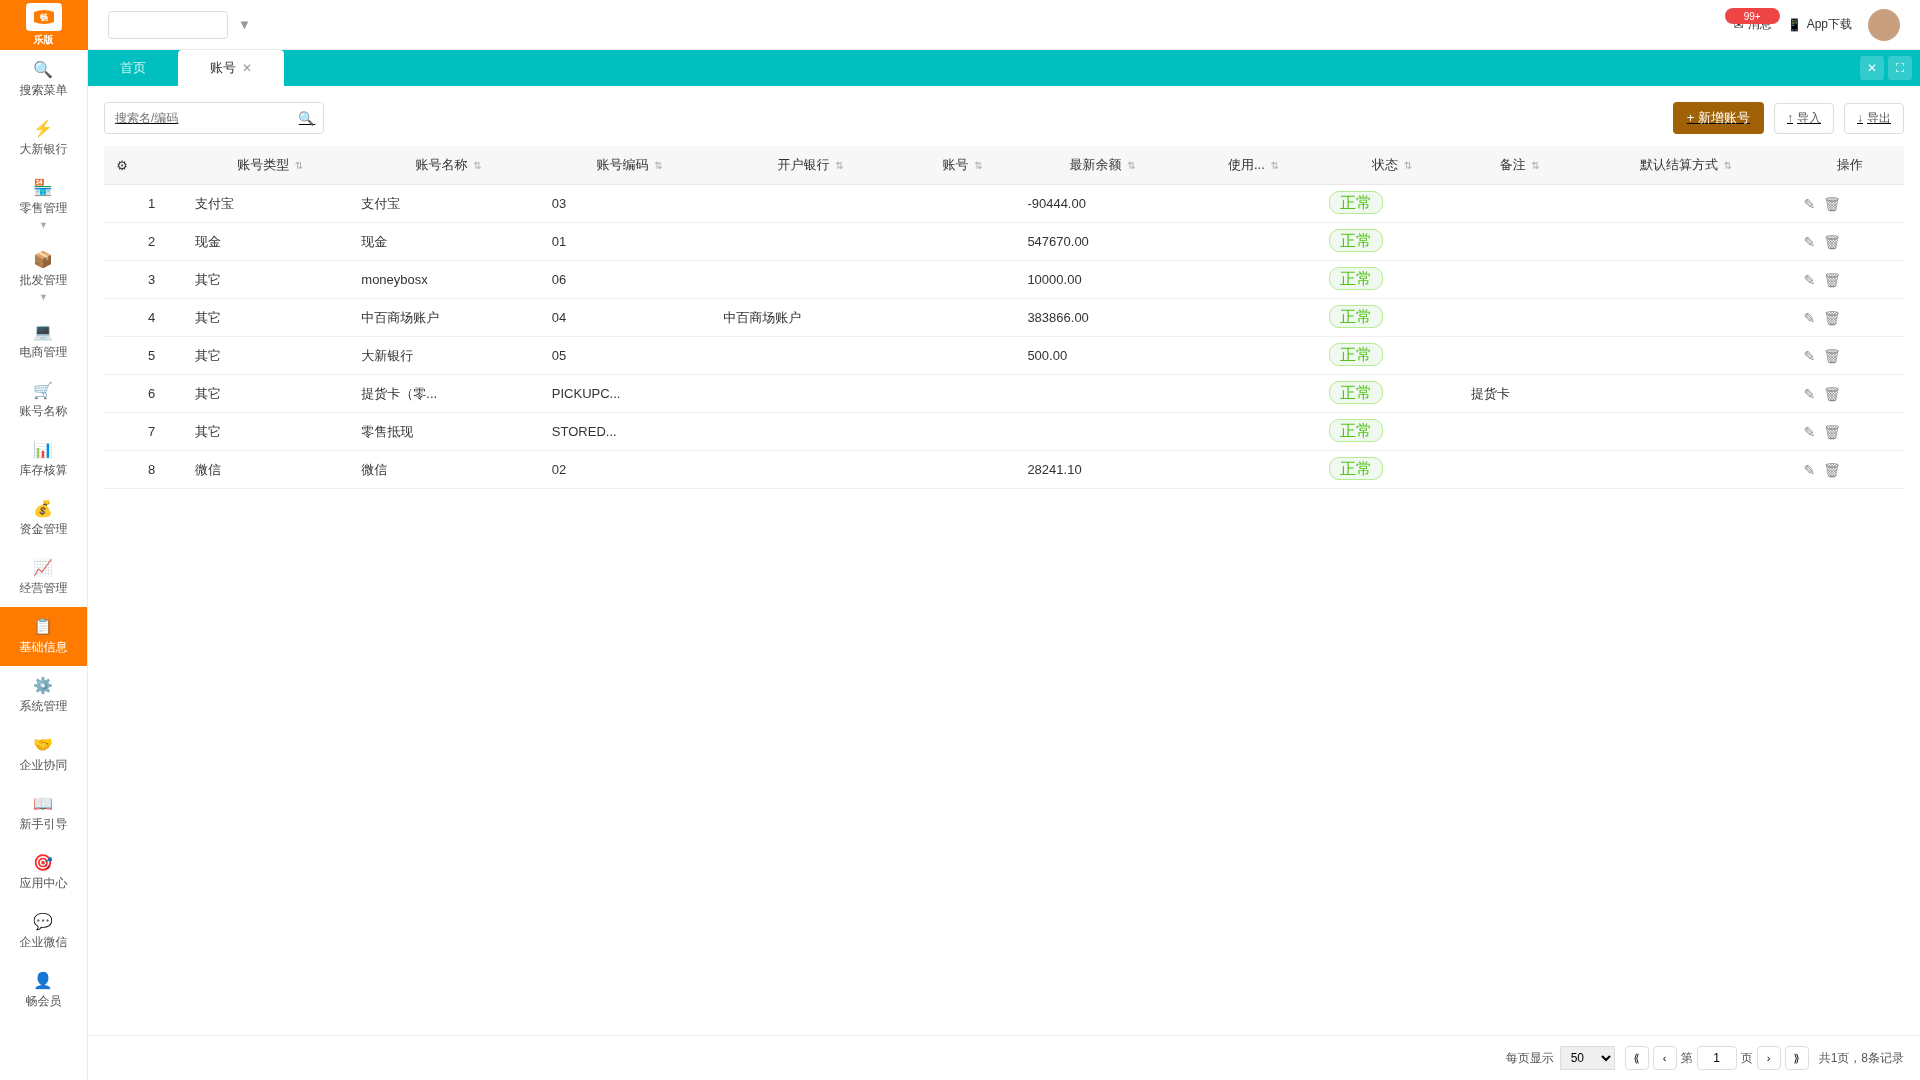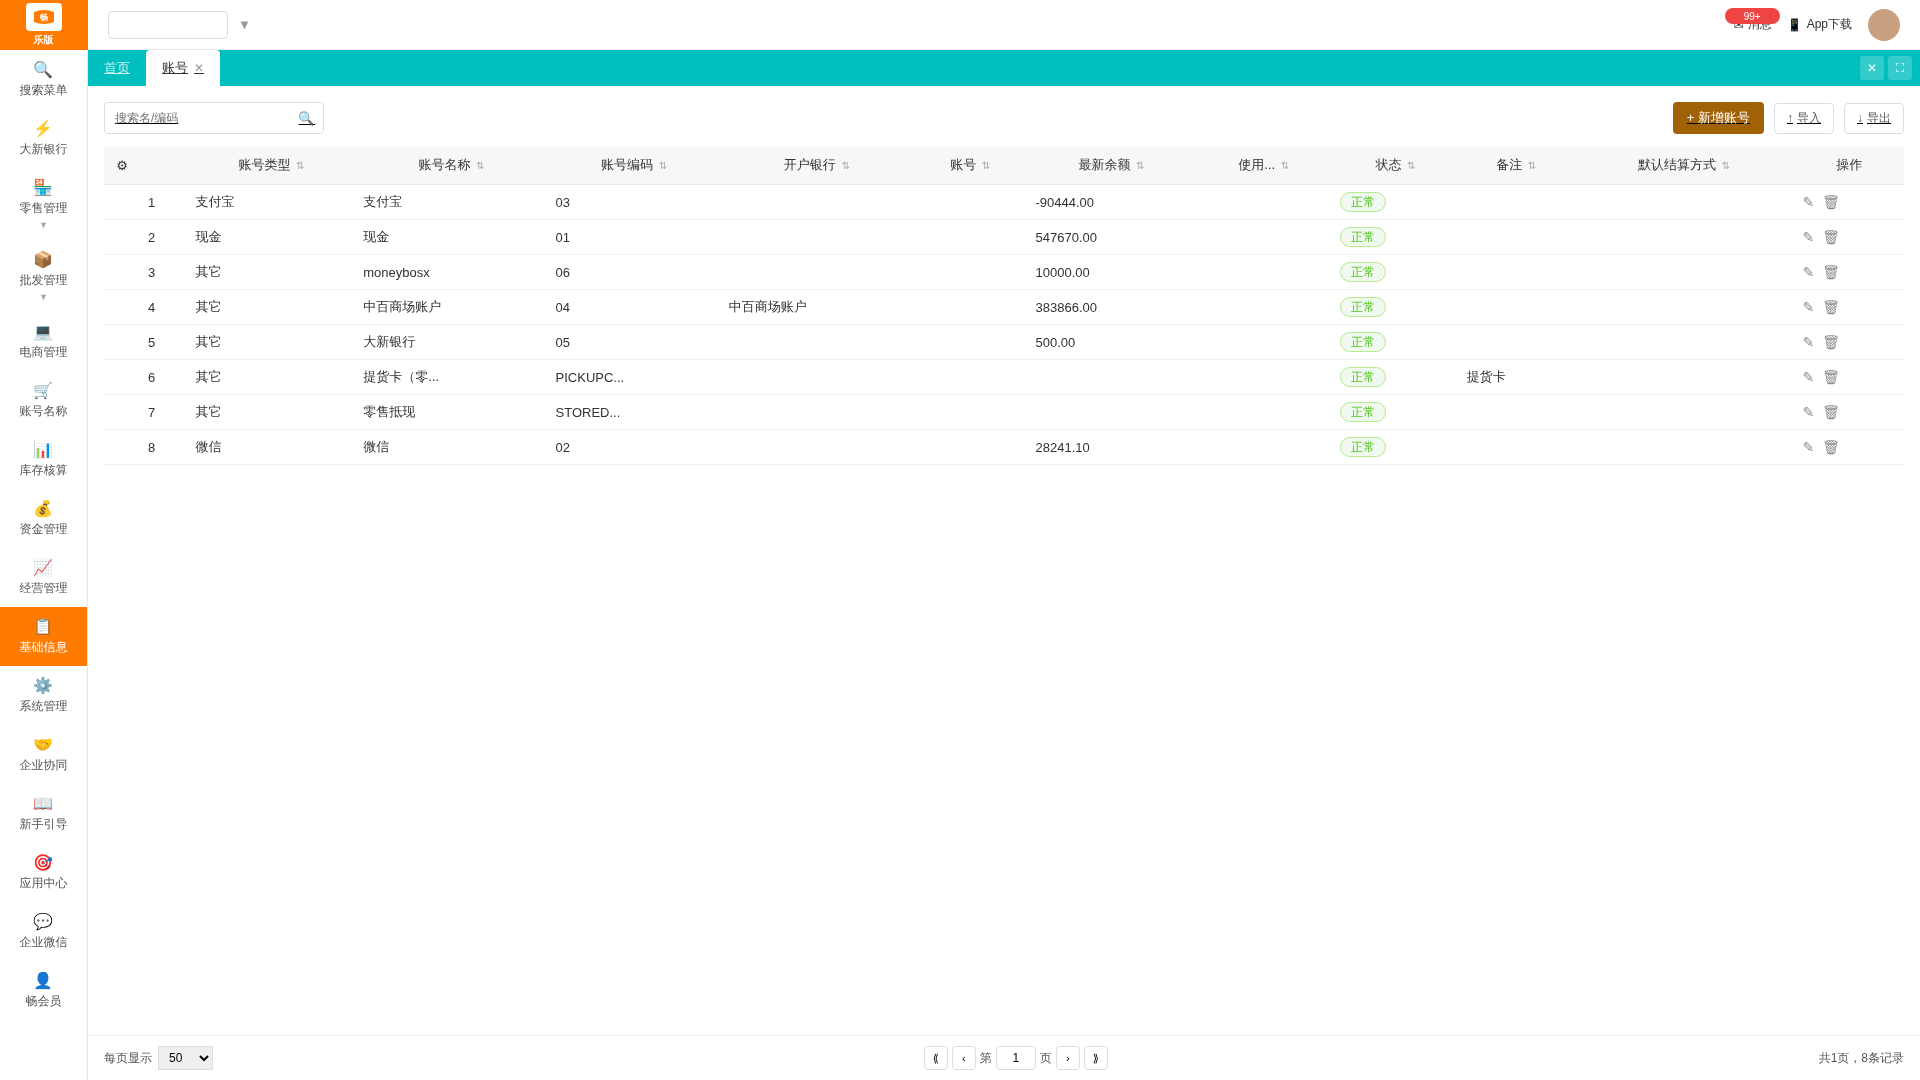--- a/index.html
+++ b/index.html
@@ -135,28 +135,27 @@
     
     .tabbar {
       height: 36px;
       background: #00bfbf;
       display: flex;
       align-items: center;
       padding: 0 0;
     }
     .tab {
       height: 36px;
-      padding: 0 16px;
+      padding: 0 32px;
       display: flex;
       align-items: center;
       cursor: pointer;
       font-size: 13px;
       gap: 6px;
       color: rgba(255,255,255,0.8);
-      text-decoration: underline;
     }
     .tab.active {
       background: white;
       color: #333;
       border-radius: 4px 4px 0 0;
     }
     .tab-close { cursor: pointer; font-size: 12px; color: #999; }
     .tabbar-actions {
       margin-left: auto;
       display: flex;
@@ -286,39 +285,39 @@
     tbody td {
       padding: 8px 8px;
       color: #333;
     }
     .status-badge {
       background: #f0f9f0;
       color: #52c41a;
       border: 1px solid #b7eb8f;
       border-radius: 10px;
       padding: 2px 10px;
-      font-size: 12px;
+      font-size: 16px;
       white-space: nowrap;
     }
     .action-icons {
       display: flex;
       gap: 8px;
       align-items: center;
     }
     .action-icon {
       cursor: pointer;
       color: #888;
       font-size: 14px;
     }
 
     
     .footer {
       display: flex;
       align-items: center;
-      justify-content: space-between;
+      justify-content: flex-end;
       padding: 10px 16px;
       border-top: 1px solid #f0f0f0;
       background: white;
       gap: 10px;
       font-size: 12px;
       color: #555;
     }
     .per-page {
       display: flex;
       align-items: center;

